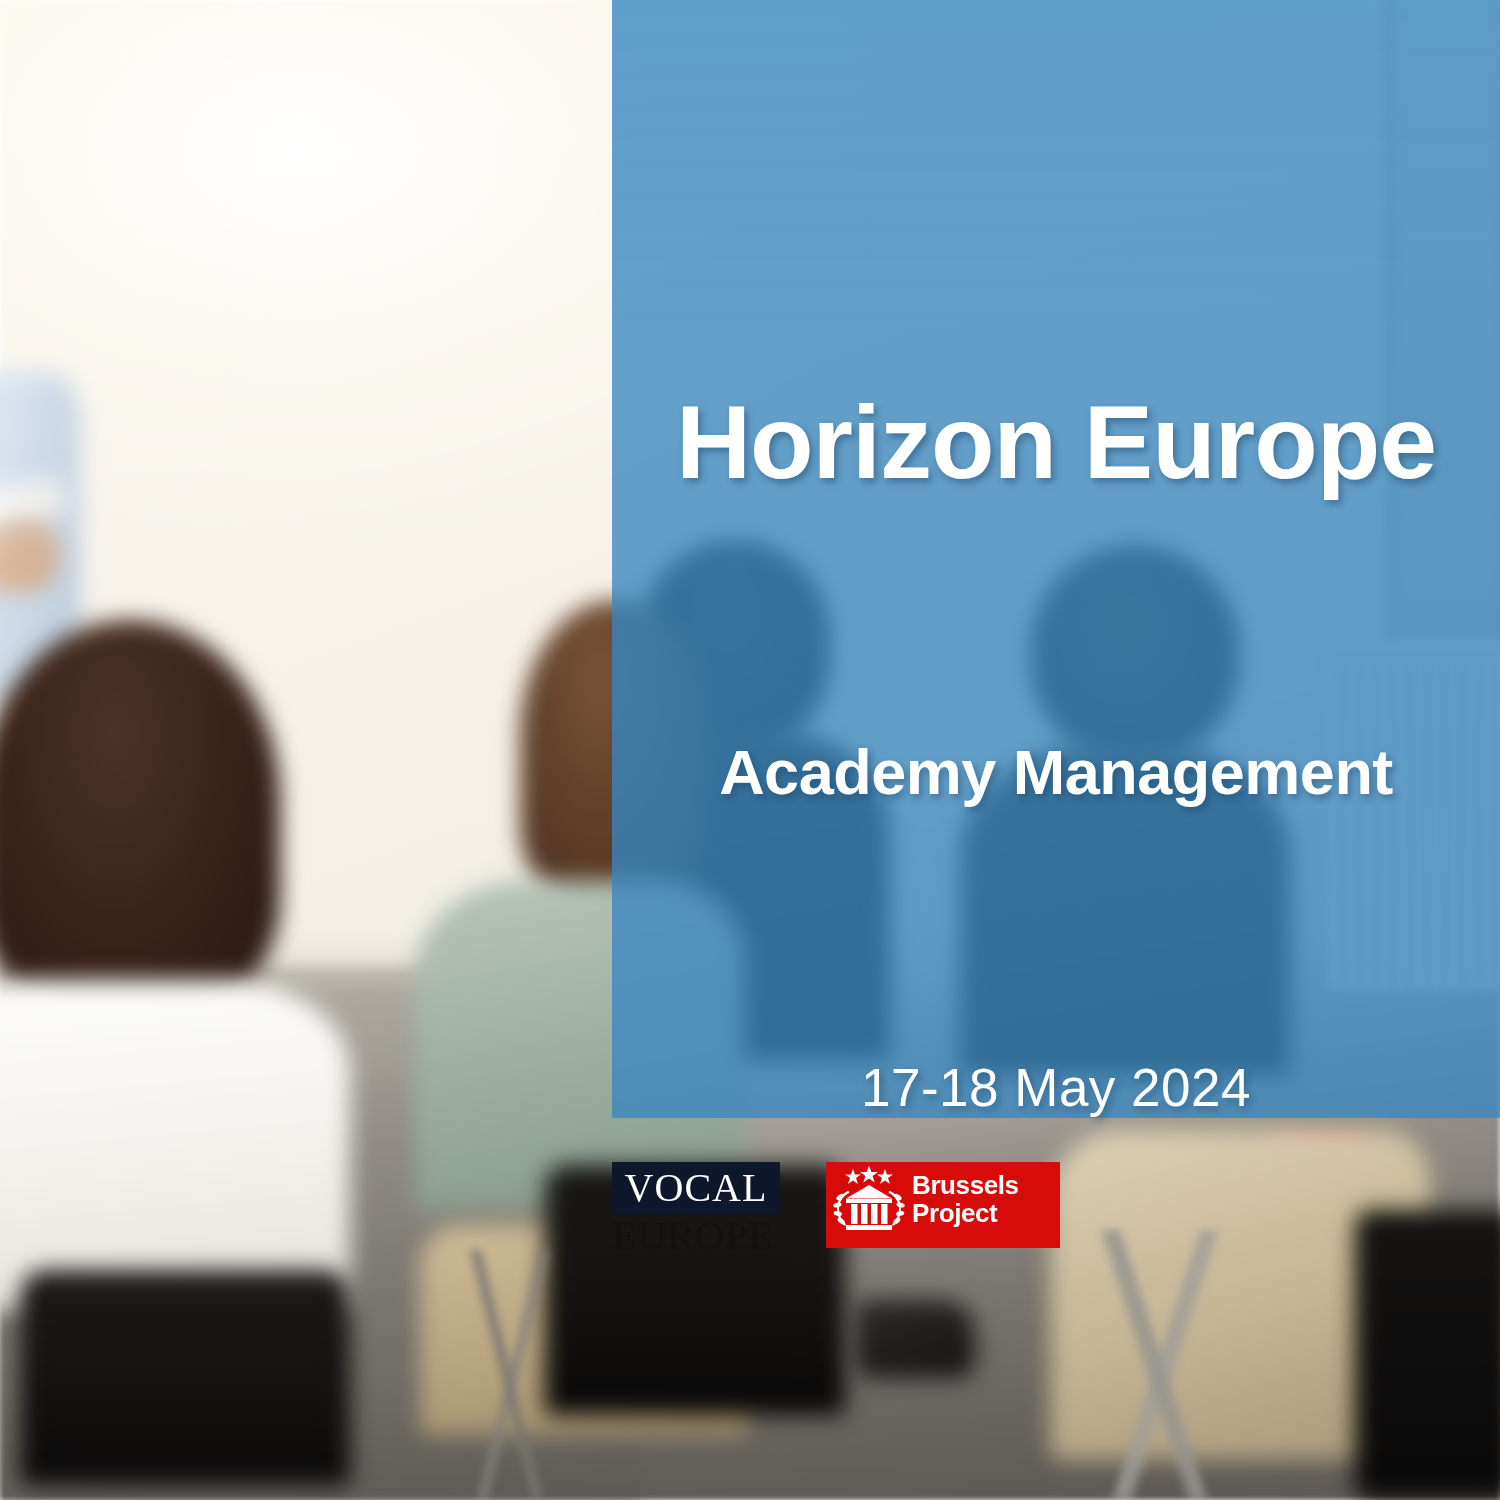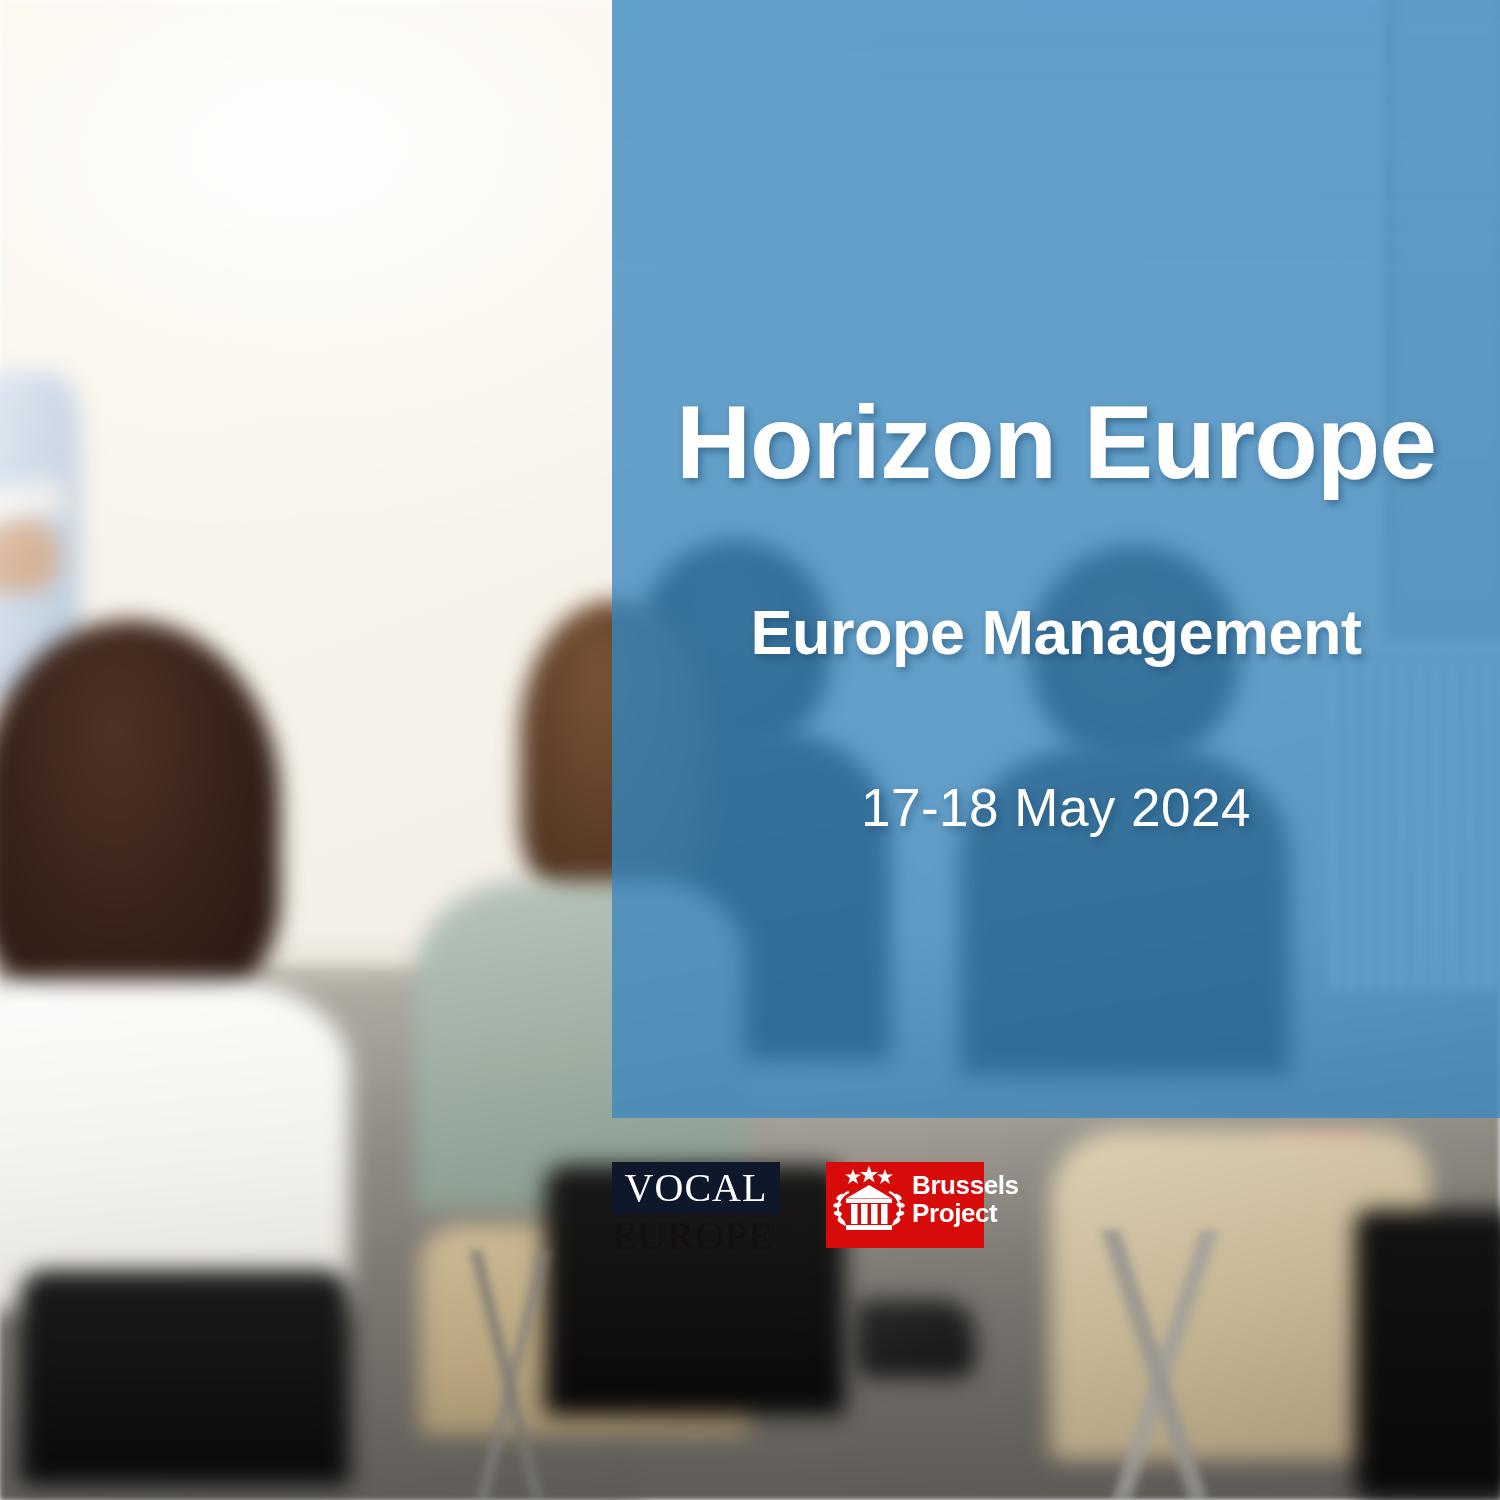--- a/index.html
+++ b/index.html
@@ -204,20 +204,21 @@
 
   
   .text-stack {
     position:absolute;
     left:612px; top:0;
     width:888px; height:1118px;
     display:flex; flex-direction:column;
     align-items:center;
     color:#ffffff;
     text-align:center;
+    justify-content:space-between;
   }
   .poster-title {
     margin-top:388px;
     font-size:104px;
     font-weight:700;
     letter-spacing:-1px;
     line-height:1.05;
     text-shadow:3px 4px 7px rgba(20,60,95,.45);
     white-space:nowrap;
   }
@@ -261,21 +262,21 @@
     font-family:"Liberation Serif", serif;
     font-size:40px; font-weight:400;
     color:#15100e;
     letter-spacing:1px; line-height:1;
     margin-top:2px;
     opacity:.93;
   }
 
   
   .logo-brussels {
-    width:158px; height:86px;
+    width:234px; height:86px;
     background:#d80b0b;
     display:flex; align-items:center; gap:7px;
     padding:6px 9px 16px 7px;
   }
   .ba-emblem { position:relative; width:72px; height:70px; flex:none; }
   .ba-text {
     color:#ffffff;
     font-size:26px; font-weight:700; line-height:1.06;
     letter-spacing:-.4px;
     text-align:left;
@@ -318,21 +319,21 @@
     <div class="person e-chair"></div>
     <div class="chair-legs"></div>
     <div class="chair-legs-left"></div>
   </div>
 
   <div class="blue-panel"></div>
 
   <div class="text-stack">
     <div class="poster-title">Horizon Europe</div>
     <div class="poster-subtitle">
-      <div>Europe Management</div>
+      <div>Academy Management</div>
     </div>
     <div class="poster-date">17-18 May 2024</div>
   </div>
 
   <div class="logo-row">
 
     <div class="logo-vocal">
       <div class="vocal-box">
         <span class="vocal-word">VOCAL</span>
       </div>

